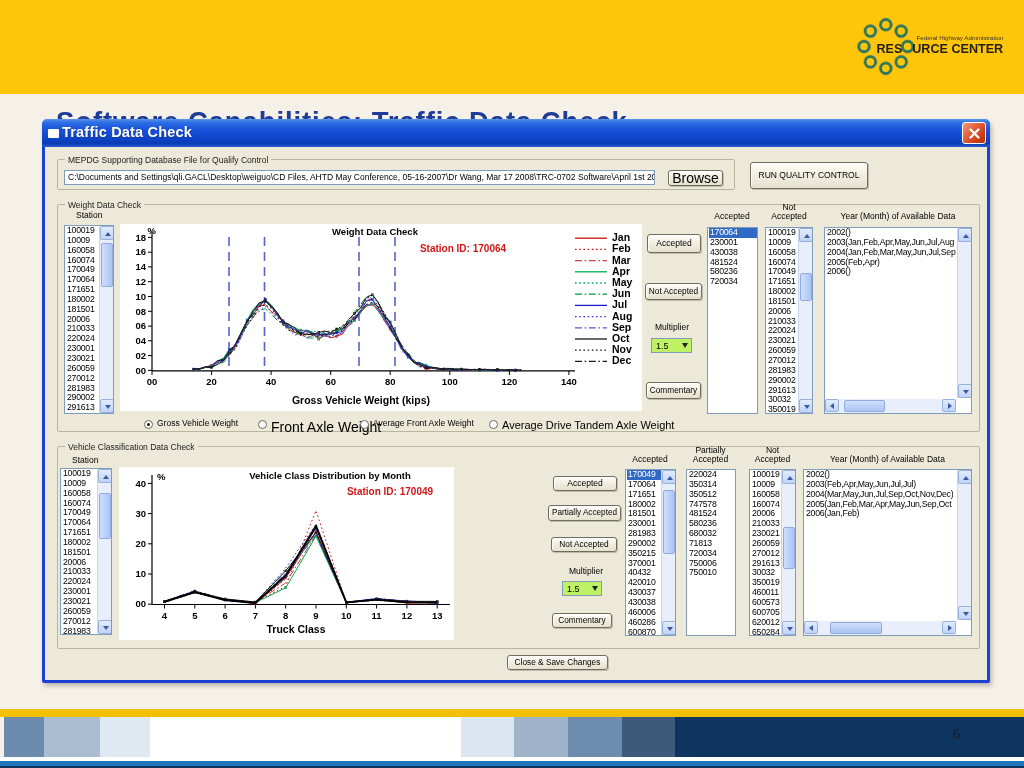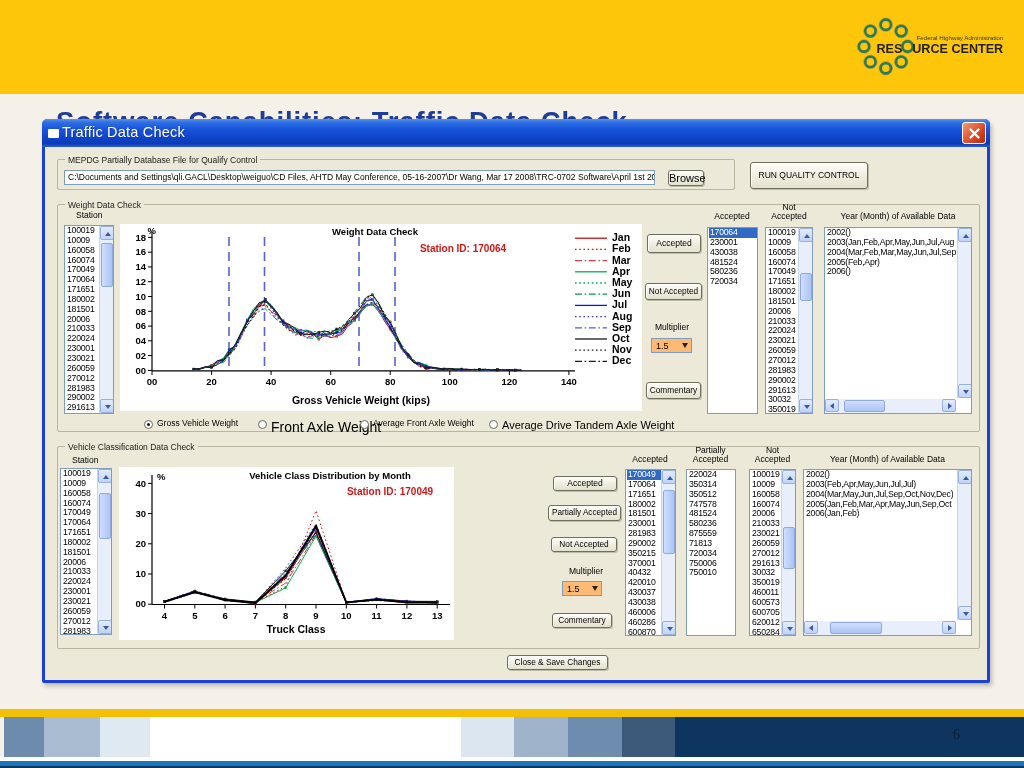--- a/index.html
+++ b/index.html
@@ -1,21 +1,21 @@
 <!DOCTYPE html>
 <html><head><meta charset="utf-8"><style>
 *{margin:0;padding:0;box-sizing:border-box}
 html,body{width:1024px;height:768px;overflow:hidden}
 body{font-family:"Liberation Sans",sans-serif;background:#f5f1e8;position:relative}
 .abs{position:absolute}
 #headline{left:56px;top:106px;font-size:27.5px;font-weight:bold;color:#1f3c96;white-space:nowrap;letter-spacing:0.9px}
 #dlg{left:42px;top:119px;width:948px;height:564px;background:#ece9d8;border:3px solid #1c3fd4;border-radius:6px 6px 2px 2px;box-shadow:2px 3px 4px rgba(80,80,80,.35)}
 #tbar{position:absolute;left:-3px;top:-3px;width:948px;height:28px;border-radius:5px 5px 0 0;
  background:linear-gradient(180deg,#5a96e8 0%,#2e6fe4 12%,#1a55dc 35%,#0d43c8 70%,#0a3cb4 88%,#2a60d4 100%)}
-.ttl{position:absolute;left:20px;top:5px;color:#fff;font-weight:normal;font-size:14.5px;letter-spacing:.2px;text-shadow:1px 1px 1px #1a3a9a}
+.ttl{position:absolute;left:20px;top:5px;color:#fff;font-weight:bold;font-size:14.5px;letter-spacing:.2px;text-shadow:1px 1px 1px #1a3a9a}
 .tic{position:absolute;left:6px;top:10px;width:11px;height:9px;background:#fff;border-radius:1px}
 #xbtn{position:absolute;right:4px;top:3px;width:24px;height:22px;border:1px solid #fff;border-radius:3px;
  background:linear-gradient(135deg,#f09a7e 0%,#e4613c 40%,#ce3a14 75%,#b02e0e 100%)}
 .grp{position:absolute;border:1px solid #b9b59e;border-radius:2px}
 .glbl{position:absolute;top:-5px;left:7px;background:#ece9d8;padding:0 3px;font-size:8.5px;color:#1a1a1a;line-height:10px;white-space:nowrap}
 .ql{color:#000;white-space:nowrap;line-height:1.15}
 .tf{position:absolute;background:#fff;border:1px solid #7f9db9;font-size:8.5px;line-height:13px;padding:0 3px;white-space:nowrap;overflow:hidden;color:#000}
 .btn{background:linear-gradient(180deg,#fefefa 0%,#f2efe2 45%,#e4e1ce 100%);border:1px solid #6e6e5e;border-radius:3px;text-align:center;color:#000;box-shadow:inset 1px 1px 0 #fff,1px 1px 0 rgba(120,120,110,.4);white-space:nowrap}
 .lb{background:#fff;border:1px solid #7f9db9;overflow:hidden}
 .lbi{position:absolute;left:1px;top:0;right:0;bottom:0;overflow:hidden}
@@ -27,21 +27,21 @@
 .au{position:absolute;left:3.5px;top:4.5px;width:0;height:0;border-left:3.5px solid transparent;border-right:3.5px solid transparent;border-bottom:4.5px solid #3a5a9c}
 .ad{position:absolute;left:3.5px;top:5px;width:0;height:0;border-left:3.5px solid transparent;border-right:3.5px solid transparent;border-top:4.5px solid #3a5a9c}
 .sth{position:absolute;left:0.5px;width:12.5px;background:linear-gradient(90deg,#cfdffc,#aac4f4);border:1px solid #90aade;border-radius:2px}
 .hsb{position:absolute;height:14px;background:#e9eefb}
 .hbt{position:absolute;top:0;width:14px;height:13px;background:linear-gradient(180deg,#e2ecfd,#c0d3f8);border:1px solid #98b0dc;border-radius:2px}
 .al{position:absolute;left:4px;top:3px;width:0;height:0;border-top:3.5px solid transparent;border-bottom:3.5px solid transparent;border-right:4.5px solid #3a5a9c}
 .ar2{position:absolute;left:5px;top:3px;width:0;height:0;border-top:3.5px solid transparent;border-bottom:3.5px solid transparent;border-left:4.5px solid #3a5a9c}
 .hth{position:absolute;top:0.5px;height:12px;background:linear-gradient(180deg,#cfdffc,#aac4f4);border:1px solid #90aade;border-radius:2px}
 .rad{width:9px;height:9px;border:1px solid #6a6a5c;border-radius:50%;background:#fff}
 .rdot{position:absolute;left:2px;top:2px;width:3px;height:3px;border-radius:50%;background:#111;display:block}
-.dd{background:#fdba74;border:1px solid #7f9db9}
+.dd{background:#bef264;border:1px solid #7f9db9}
 .dd .v{position:absolute;left:4px;top:1px;line-height:12px;font-size:9px}
 .dd .ar{position:absolute;right:3px;top:4px;width:0;height:0;border-left:3.5px solid transparent;border-right:3.5px solid transparent;border-top:5px solid #222;display:block}
 </style></head><body>
 <div class="abs" style="left:0;top:0;width:1024px;height:94px;background:#fdc60a"></div>
 <svg class="abs" style="left:0;top:0" width="1024" height="94" viewBox="0 0 1024 94" font-family="Liberation Sans,sans-serif">
     <circle cx="885.8" cy="24.7" r="5.1" fill="none" stroke="#2c7a5e" stroke-width="2.6"></circle>
     <circle cx="885.8" cy="24.7" r="6.6" fill="none" stroke="#23567a" stroke-width="0.8" opacity="0.5"></circle>
     <circle cx="901.2" cy="31.1" r="5.1" fill="none" stroke="#2c7a5e" stroke-width="2.6"></circle>
     <circle cx="901.2" cy="31.1" r="6.6" fill="none" stroke="#23567a" stroke-width="0.8" opacity="0.5"></circle>
     <circle cx="907.6" cy="46.5" r="5.1" fill="none" stroke="#2c7a5e" stroke-width="2.6"></circle>
@@ -66,24 +66,24 @@
       <div class="ttl">Traffic Data Check</div>
       <div id="xbtn">
         <svg style="position:absolute;left:5px;top:4px" width="13" height="13" viewBox="0 0 13 13">
           <line x1="2.5" y1="2.5" x2="10.5" y2="10.5" stroke="#fff" stroke-width="2.4" stroke-linecap="round"></line>
           <line x1="10.5" y1="2.5" x2="2.5" y2="10.5" stroke="#fff" stroke-width="2.4" stroke-linecap="round"></line>
         </svg>
       </div>
     </div>
   </div>
 <div class="grp" style="left:57px;top:159px;width:678px;height:31px">
-    <div class="glbl">MEPDG Partially Database File for Qualify Control</div>
+    <div class="glbl">MEPDG Supporting Database File for Qualify Control</div>
   </div>
 <div class="tf" style="left:64px;top:170px;width:591px;height:15px">C:\Documents and Settings\qli.GACL\Desktop\weiguo\CD Files, AHTD May Conference, 05-16-2007\Dr Wang, Mar 17 2008\TRC-0702 Software\April 1st 2008, De</div>
-<div class="btn abs" style="left:668px;top:170px;width:36px;height:16px;line-height:14px;font-size:11px">Browse</div>
+<div class="btn abs" style="left:668px;top:170px;width:55px;height:16px;line-height:14px;font-size:14px">Browse</div>
 <div class="btn abs" style="left:750px;top:162px;width:118px;height:27px;line-height:25px;font-size:8.5px">RUN QUALITY CONTROL</div>
 <div class="grp" style="left:57px;top:204px;width:923px;height:228px">
     <div class="glbl">Weight Data Check</div>
   </div>
 <div class="ql abs" style="left:76px;top:211px;font-size:8.5px;">Station</div>
 <div class="lb abs" style="left:64px;top:225px;width:50px;height:189px">
     <div class="lbi">
       <div class="lrow">100019</div>
       <div class="lrow">10009</div>
       <div class="lrow">160058</div>
@@ -336,21 +336,21 @@
       <div class="sbt dn">
         <i class="ad"></i>
       </div>
     </div>
   </div>
 <div class="ql abs" style="left:824px;top:212px;width:148px;text-align:center;font-size:8.5px;">Year (Month) of Available Data</div>
 <div class="lb abs" style="left:824px;top:227px;width:148px;height:187px">
     <div class="lbi">
       <div class="lrow">2002()</div>
       <div class="lrow">2003(Jan,Feb,Apr,May,Jun,Jul,Aug</div>
-      <div class="lrow">2004(Mar,Feb,Mar,May,Jun,Jul,Sep</div>
+      <div class="lrow">2004(Jan,Feb,Mar,May,Jun,Jul,Sep</div>
       <div class="lrow">2005(Feb,Apr)</div>
       <div class="lrow">2006()</div>
     </div>
     <div class="vsb" style="height:170px">
       <div class="sbt up">
         <i class="au"></i>
       </div>
       <div class="sbt dn">
         <i class="ad"></i>
       </div>
@@ -560,21 +560,21 @@
 <div class="ql abs" style="left:686px;top:446px;width:49px;text-align:center;font-size:8.5px;">Partially</div>
 <div class="ql abs" style="left:686px;top:455px;width:49px;text-align:center;font-size:8.5px;">Accepted</div>
 <div class="lb abs" style="left:686px;top:469px;width:50px;height:167px">
     <div class="lbi">
       <div class="lrow">220024</div>
       <div class="lrow">350314</div>
       <div class="lrow">350512</div>
       <div class="lrow">747578</div>
       <div class="lrow">481524</div>
       <div class="lrow">580236</div>
-      <div class="lrow">875559</div>
+      <div class="lrow">680032</div>
       <div class="lrow">71813</div>
       <div class="lrow">720034</div>
       <div class="lrow">750006</div>
       <div class="lrow">750010</div>
     </div>
   </div>
 <div class="ql abs" style="left:749px;top:446px;width:47px;text-align:center;font-size:8.5px;">Not</div>
 <div class="ql abs" style="left:749px;top:455px;width:47px;text-align:center;font-size:8.5px;">Accepted</div>
 <div class="lb abs" style="left:749px;top:469px;width:47px;height:167px">
     <div class="lbi">

